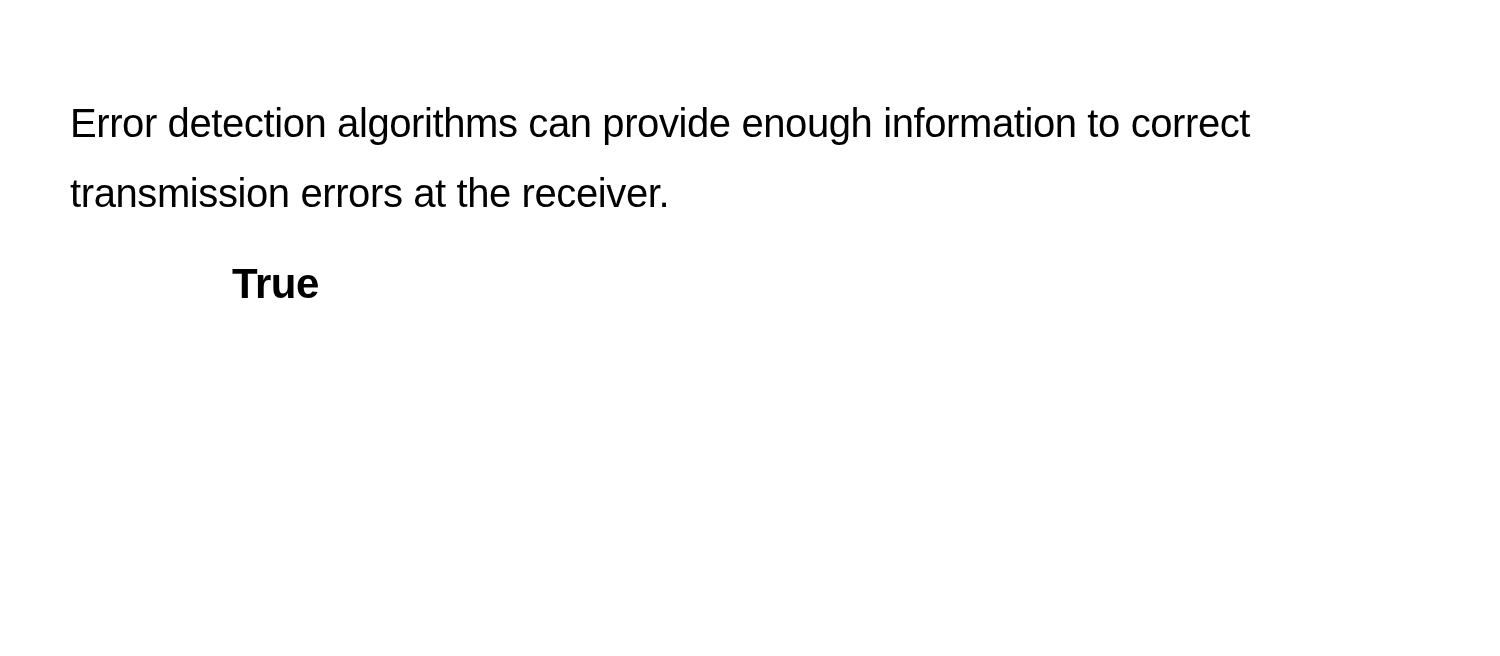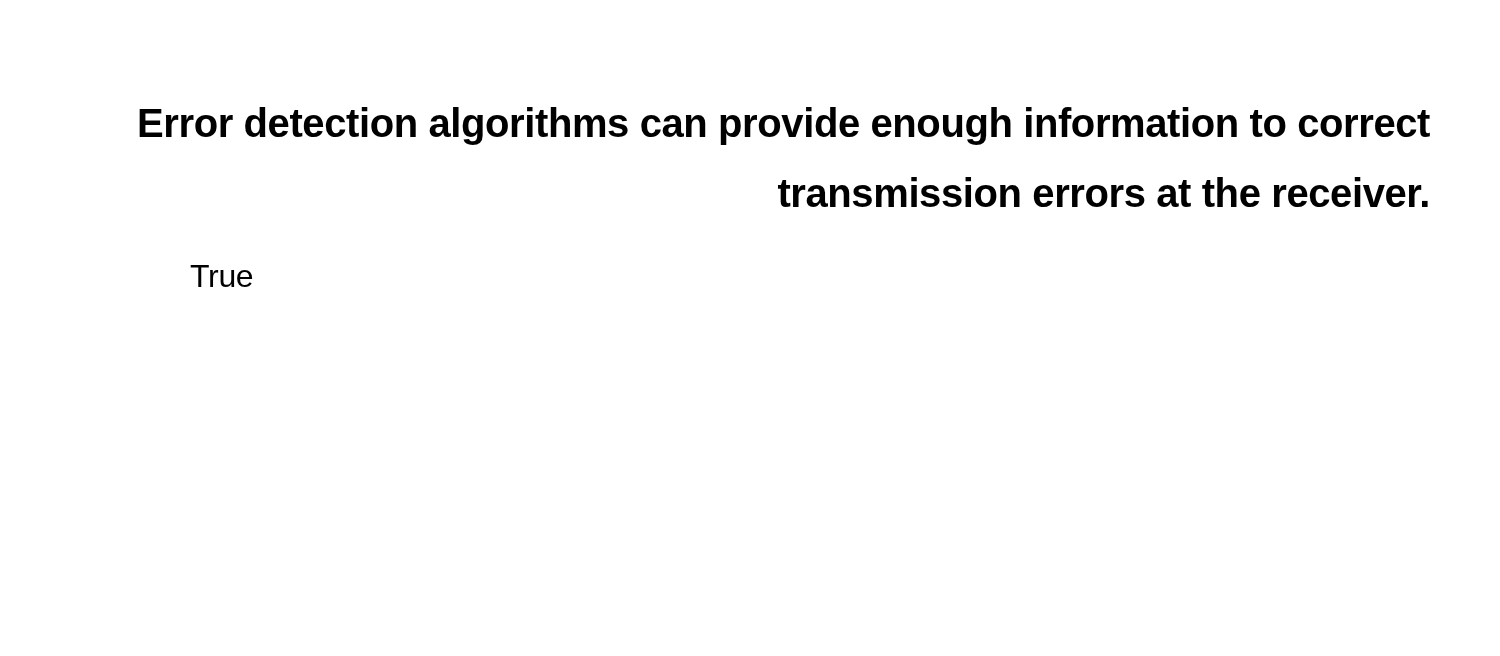--- a/index.html
+++ b/index.html
@@ -13,33 +13,33 @@
       background: #ffffff;
       font-family: -apple-system, BlinkMacSystemFont, "Segoe UI", Helvetica, Arial, sans-serif;
       color: #000000;
       padding-top: 88px;
       padding-left: 70px;
       padding-right: 70px;
     }
     .question-text {
       font-size: 40px;
       line-height: 1.75;
-      font-weight: 700;
+      font-weight: 400;
       letter-spacing: -0.01em;
-      text-align: right;
     }
     .options {
       margin-top: 24px;
       padding-left: 120px;
     }
     .option {
-      font-size: 32px;
+      font-size: 42px;
       line-height: 1.5;
-      font-weight: 400;
+      font-weight: 700;
       letter-spacing: -0.01em;
+      margin-left: 42px;
     }
   </style>
 </head>
 <body>
 
 <div class="question-text">Error detection algorithms can provide enough information to correct transmission errors at the receiver.</div>
 
 <div class="options">
   <div class="option">True</div>
 </div>

